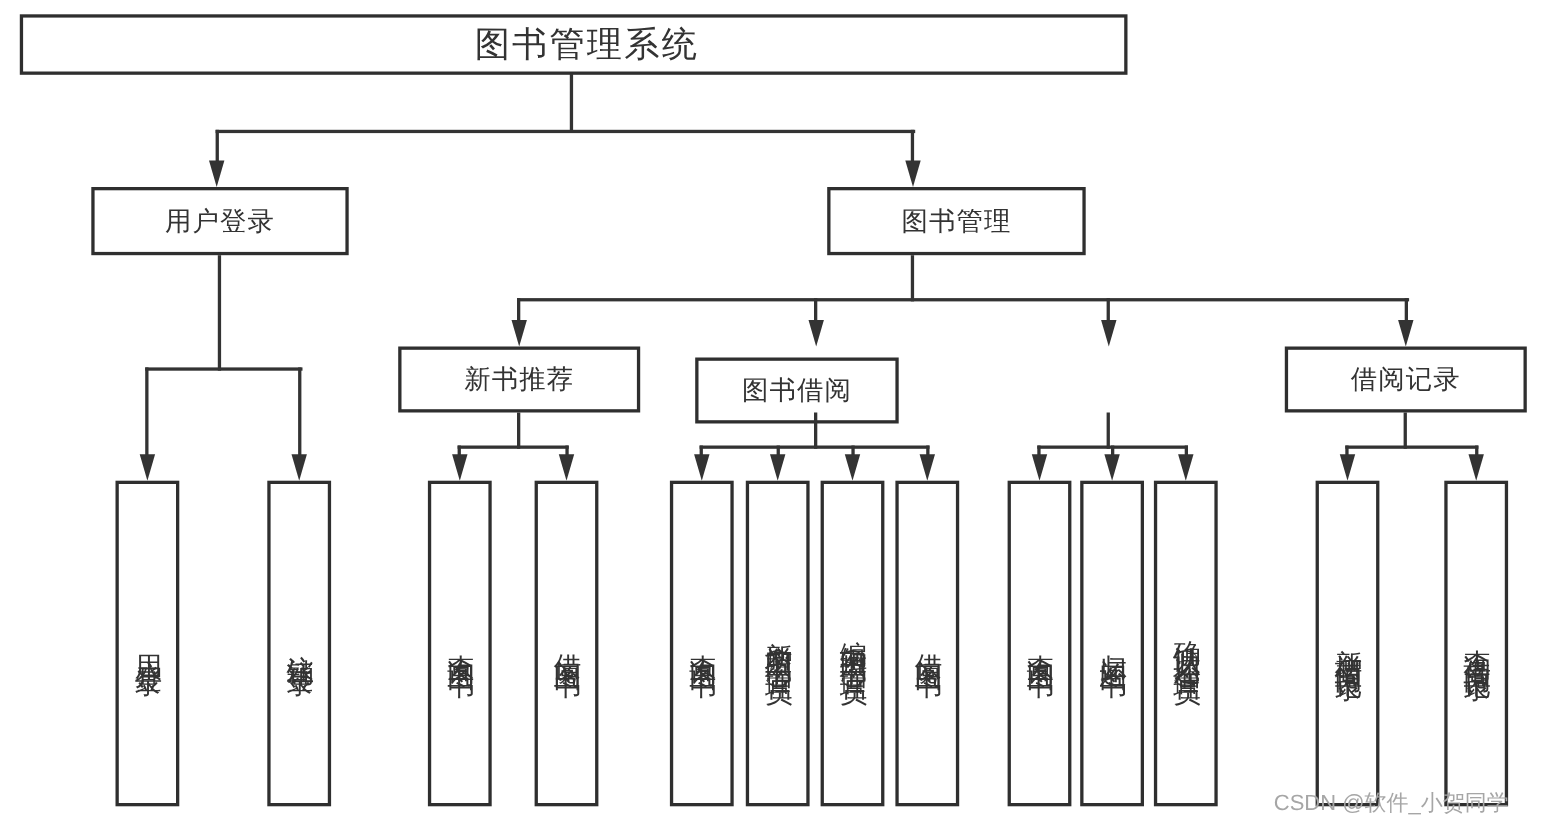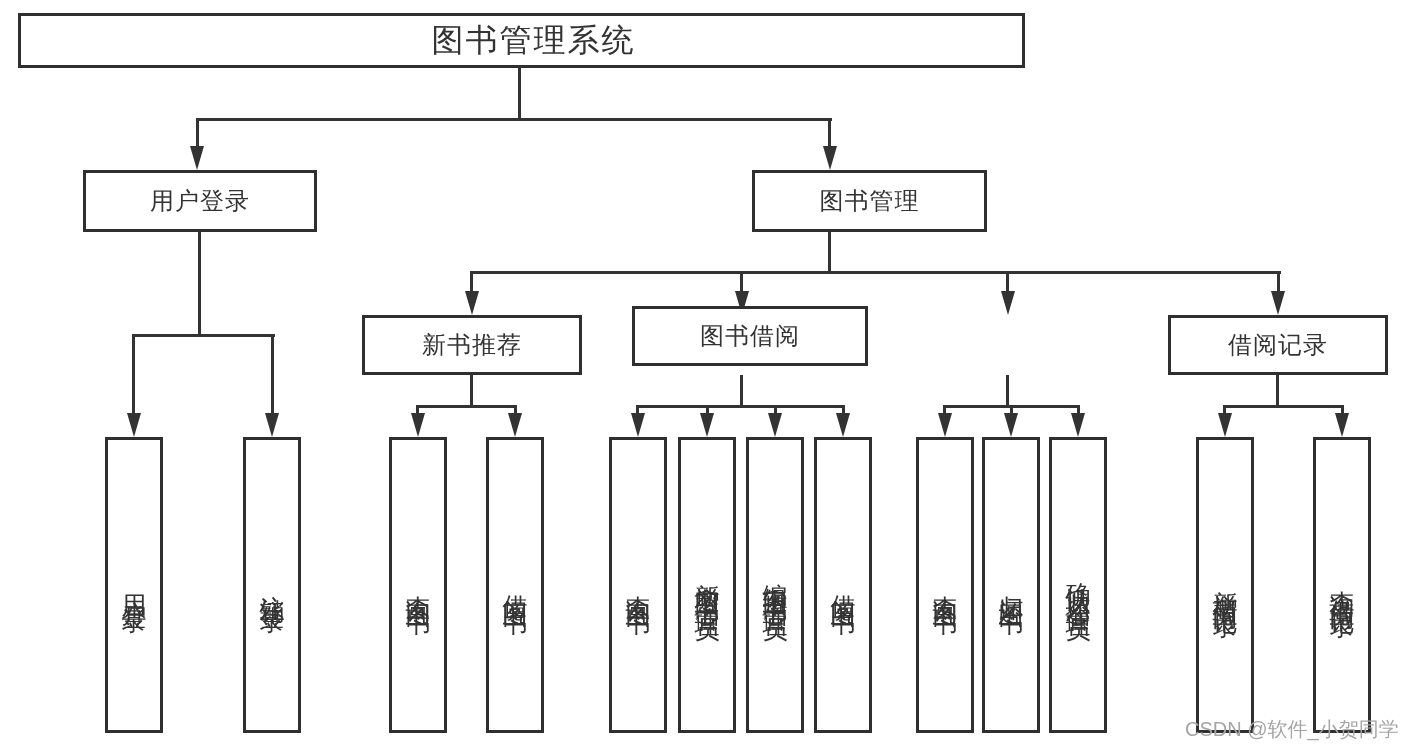--- a/index.html
+++ b/index.html
@@ -16,21 +16,21 @@
     writing-mode:vertical-rl;text-orientation:mixed;
     font-size:25px;letter-spacing:5px;line-height:1;color:#333333;
   }
   .line{position:absolute;background:#333333;}
   .arrow{
     position:absolute;width:0;height:0;
     border-left:7px solid transparent;border-right:7px solid transparent;
     border-top:24px solid #333333;
   }
   .watermark{
-    position:absolute;left:1185px;top:716px;z-index:5;
+    position:absolute;left:1158px;top:716px;z-index:5;
     font-size:20px;color:#a6a6a6;white-space:nowrap;
   }
 </style>
 </head>
 <body>
 
 <div class="canvas">
 
   <div class="box h-box root-box" style="left:18px;top:13px;width:1007px;height:55px;">
     <span>图书管理系统</span>
@@ -64,21 +64,21 @@
   <div class="line" style="left:740px;top:271px;width:3px;height:24px;"></div>
   <div class="arrow" style="left:735px;top:291px;"></div>
   <div class="line" style="left:1006px;top:271px;width:3px;height:24px;"></div>
   <div class="arrow" style="left:1001px;top:291px;"></div>
   <div class="line" style="left:1277px;top:271px;width:3px;height:24px;"></div>
   <div class="arrow" style="left:1271px;top:291px;"></div>
 
   <div class="box h-box" style="left:362px;top:315px;width:220px;height:60px;">
     <span>新书推荐</span>
   </div>
-  <div class="box h-box" style="left:632px;top:306px;width:236px;height:60px;">
+  <div class="box h-box" style="left:632px;top:325px;width:185px;height:60px;">
     <span>图书借阅</span>
   </div>
   <div class="box h-box" style="left:1168px;top:315px;width:220px;height:60px;">
     <span>借阅记录</span>
   </div>
 
   <div class="line" style="left:470px;top:375px;width:3px;height:33px;"></div>
   <div class="line" style="left:416px;top:405px;width:101px;height:3px;"></div>
   <div class="line" style="left:416px;top:405px;width:3px;height:12px;"></div>
   <div class="arrow" style="left:411px;top:413px;"></div>

